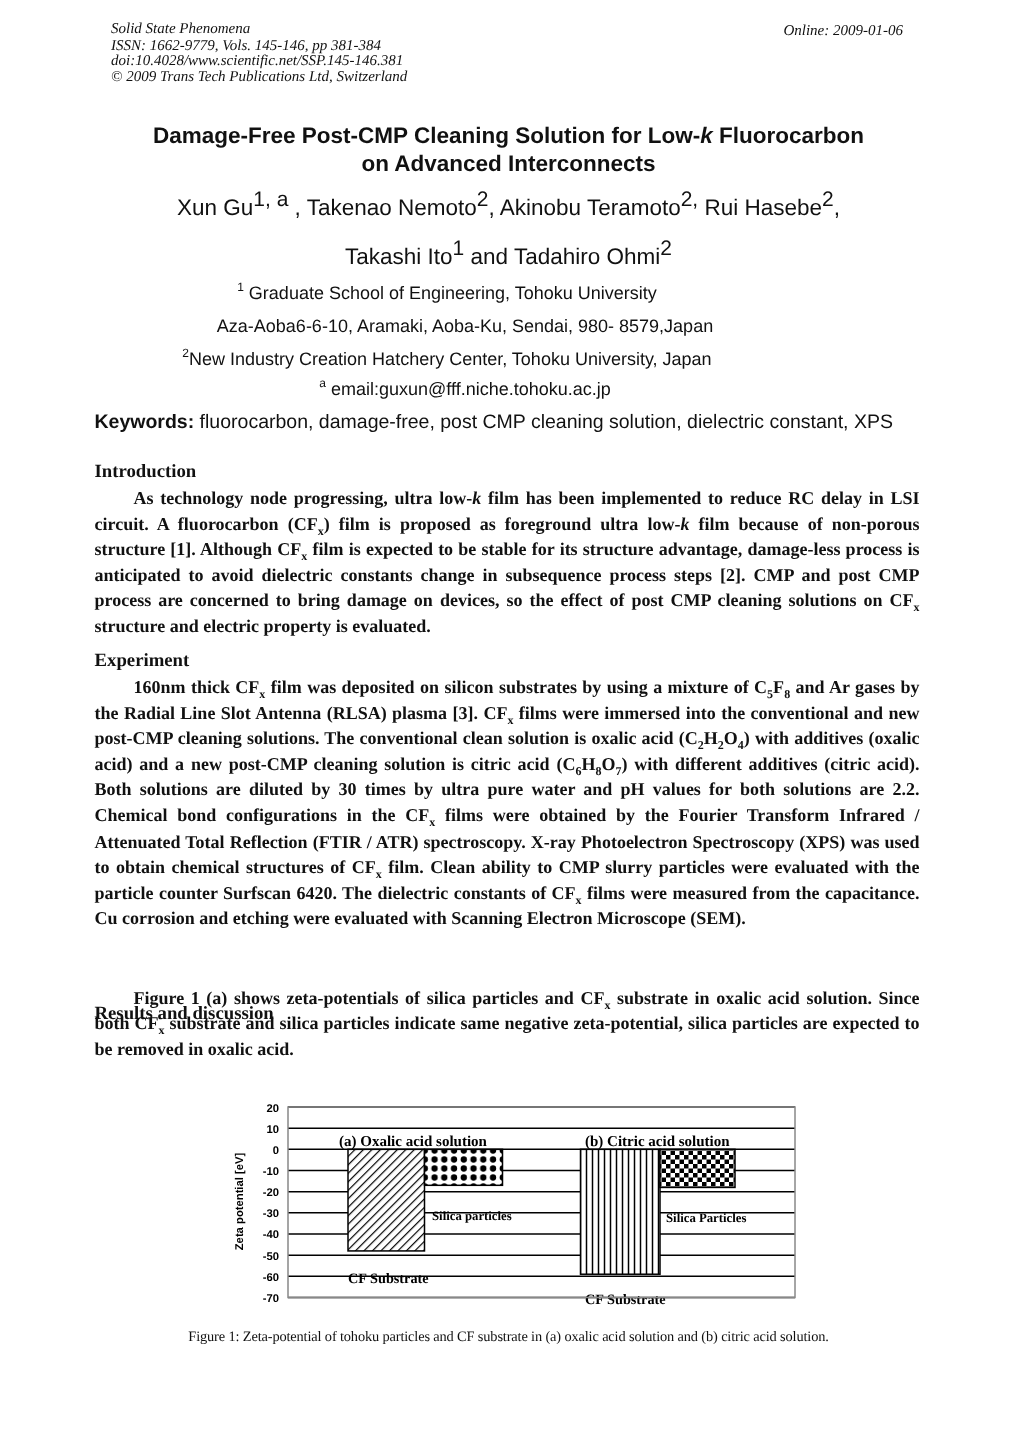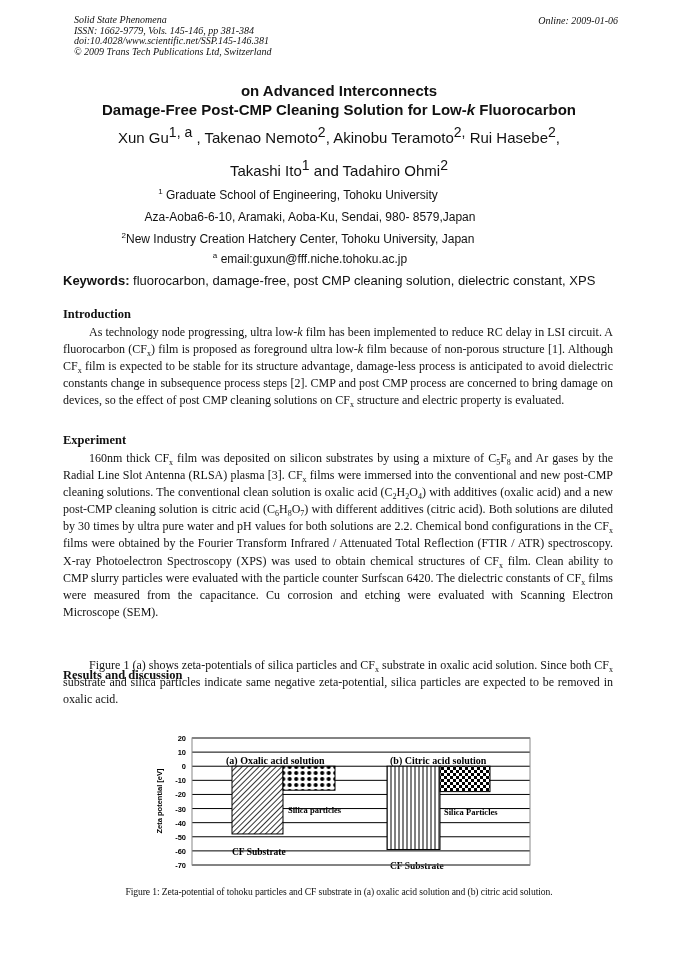--- a/index.html
+++ b/index.html
@@ -1,47 +1,47 @@
 <!DOCTYPE html>
 <html><head>
 <meta charset="utf-8">
 <style>
   html, body { margin: 0; padding: 0; background: #ffffff; }
   body { width: 678px; height: 959px; position: relative; overflow: hidden; color: #111; }
   .serif { font-family: "Liberation Serif", "DejaVu Serif", serif; }
   .sans { font-family: "Liberation Sans", "DejaVu Sans", sans-serif; }
   .header-left { position: absolute; left: 74px; top: 15px; font-size: 10px; line-height: 10.5px; font-style: italic; }
-  .header-right { position: absolute; right: 60px; top: 15px; font-size: 10px; font-style: italic; }
+  .header-right { position: absolute; right: 76px; top: 15px; font-size: 10px; font-style: italic; }
   .title { position: absolute; left: 0; width: 678px; top: 81px; text-align: center; font-weight: bold; font-size: 15px; line-height: 19px; }
   .authors { position: absolute; left: 0; width: 678px; text-align: center; font-size: 15px; }
   .authors sup { font-size: 14px; }
   .affil { position: absolute; left: 0; width: 596px; text-align: center; font-size: 12px; }
   .affil sup { font-size: 8px; }
   .keywords { position: absolute; left: 63px; top: 273px; font-size: 13px; }
   .section-h { position: absolute; left: 63px; font-weight: bold; font-size: 12.5px; }
-  .para { position: absolute; left: 63px; width: 550px; font-size: 12px; line-height: 17.1px; text-align: justify; }
+  .para { position: absolute; left: 63px; width: 550px; font-size: 12px; line-height: 17.1px; text-align: justify; font-weight: bold; }
   .para p { margin: 0; text-indent: 26px; }
   sub { font-size: 8px; line-height: 0; }
   .chart { position: absolute; left: 150px; top: 728px; width: 390px; height: 145px; }
   .caption { position: absolute; left: 0; width: 678px; top: 886px; text-align: center; font-size: 9.6px; letter-spacing: -0.1px; }
 </style>
 </head>
 <body>
 
 <div class="header-left serif">
   <div>Solid State Phenomena</div>
   <div>ISSN: 1662-9779, Vols. 145-146, pp 381-384</div>
   <div>doi:10.4028/www.scientific.net/SSP.145-146.381</div>
   <div>© 2009 Trans Tech Publications Ltd, Switzerland</div>
 </div>
 <div class="header-right serif">Online: 2009-01-06</div>
 
 <div class="title sans">
+  <div><span>Damage-Free Post-CMP Cleaning Solution for Low-</span><i>k</i><span> Fluorocarbon</span></div>
   <div>on Advanced Interconnects</div>
-  <div><span>Damage-Free Post-CMP Cleaning Solution for Low-</span><i>k</i><span> Fluorocarbon</span></div>
 </div>
 
 <div class="authors sans" style="top:124px;">
   <span>Xun Gu</span><sup>1, a</sup><span> , Takenao Nemoto</span><sup>2</sup><span>, Akinobu Teramoto</span><sup>2,</sup><span> Rui Hasebe</span><sup>2</sup><span>,</span>
 </div>
 <div class="authors sans" style="top:157px;">
   <span>Takashi Ito</span><sup>1</sup><span> and Tadahiro Ohmi</span><sup>2</sup>
 </div>
 
 <div class="affil sans" style="top:187px;"><sup>1</sup><span> Graduate School of Engineering, Tohoku University</span></div>

